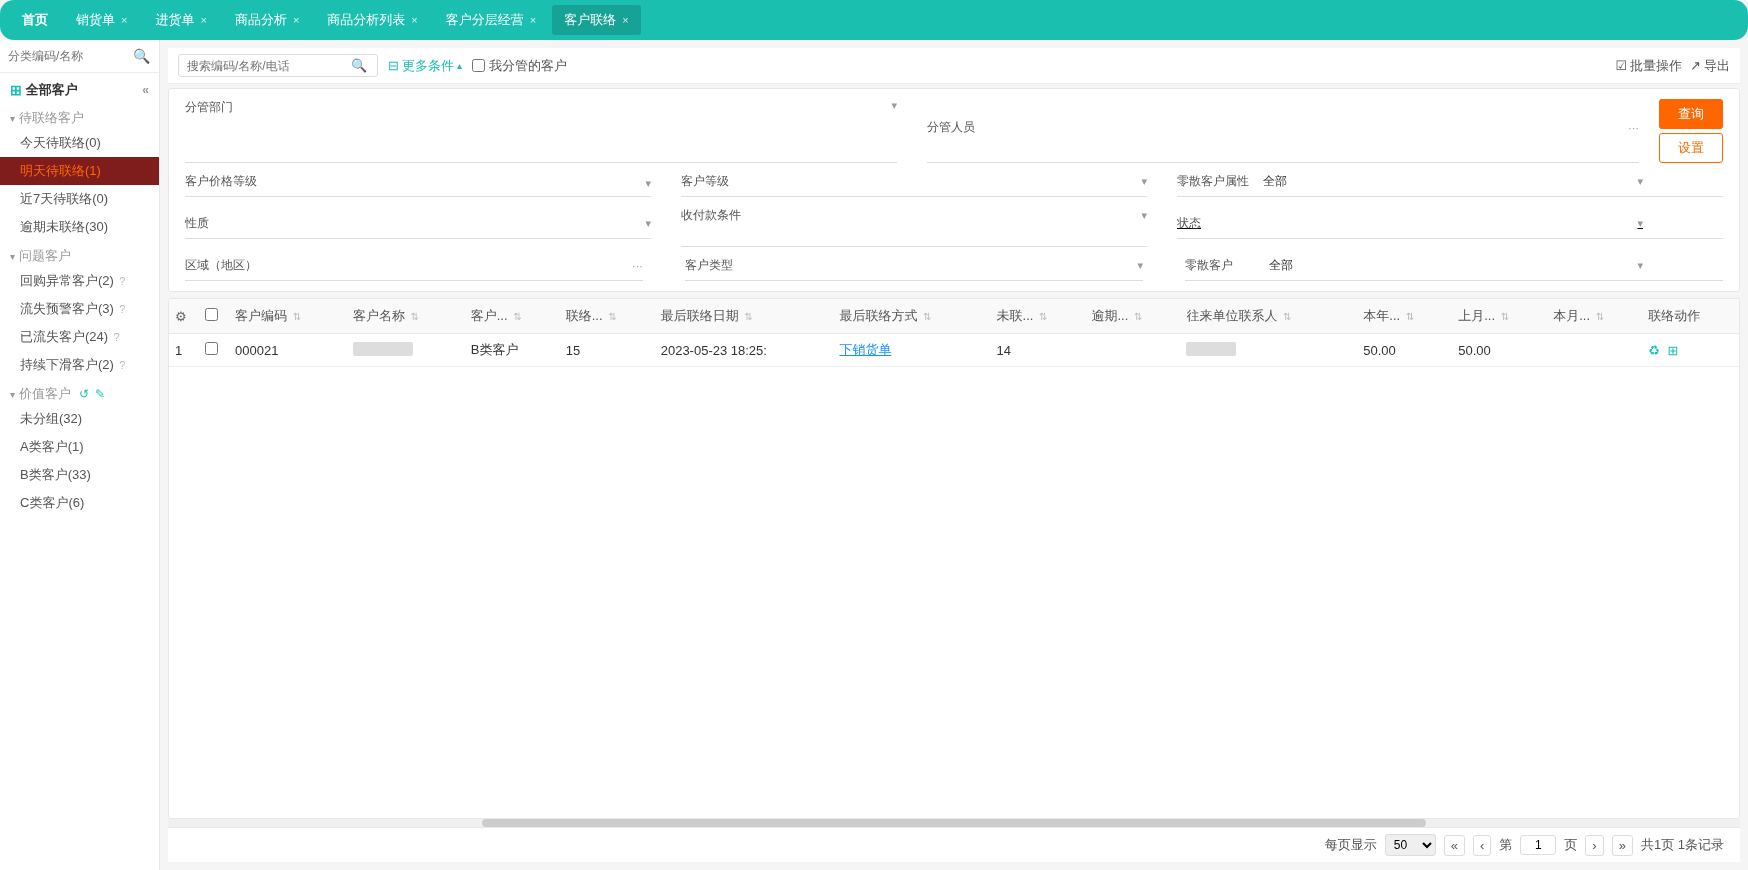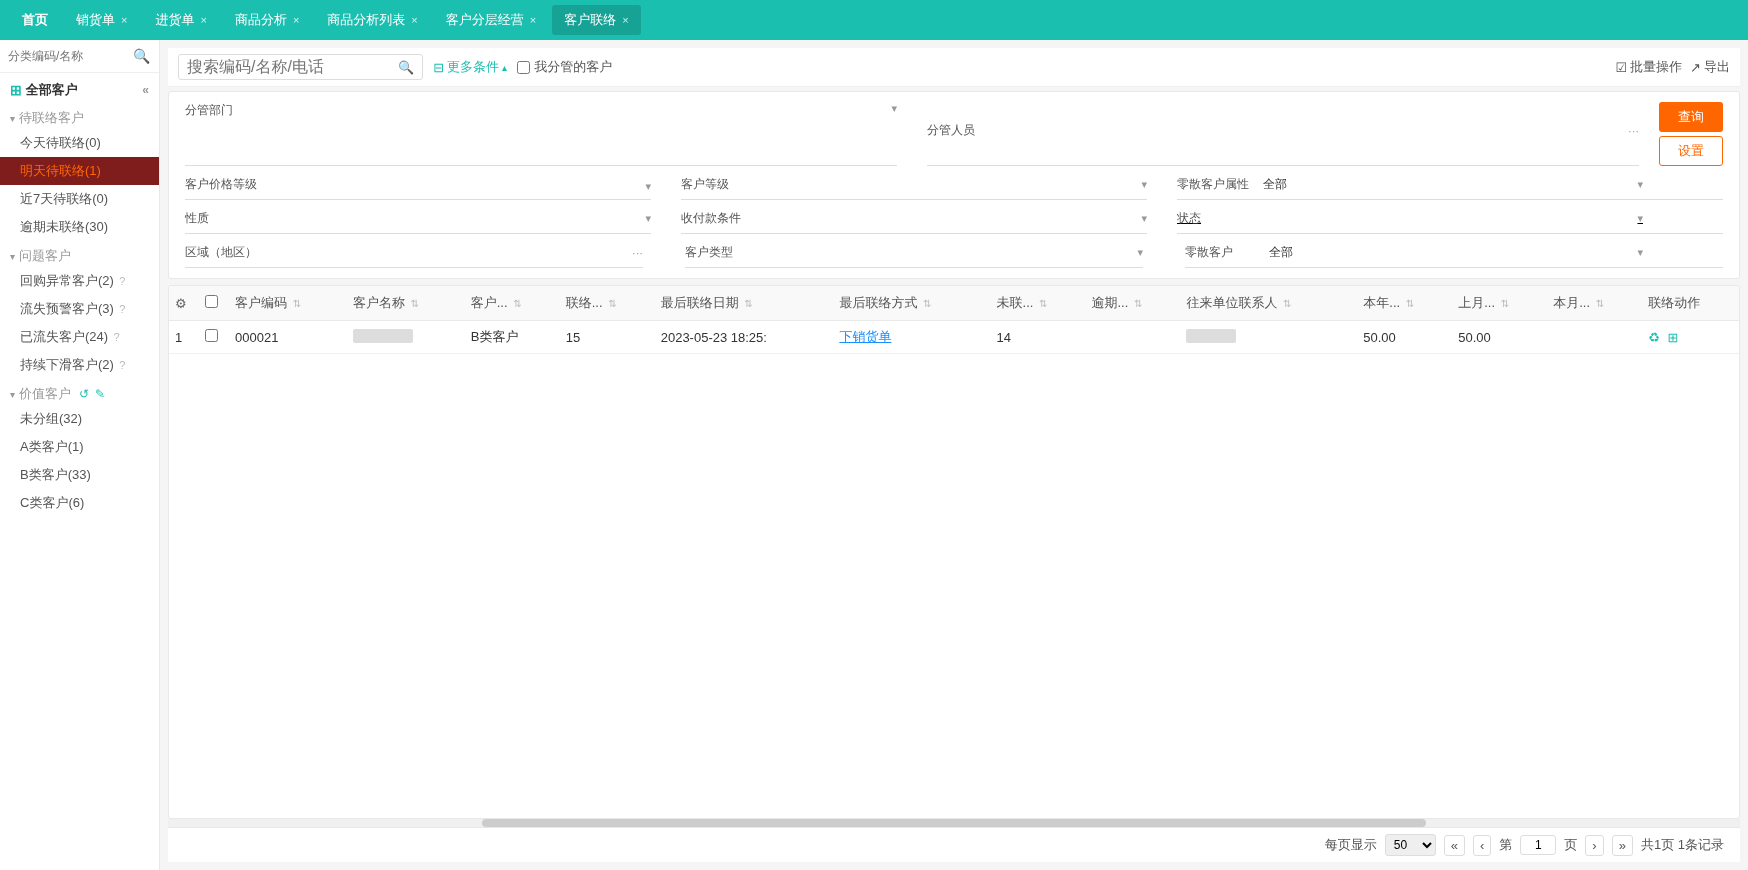--- a/index.html
+++ b/index.html
@@ -6,20 +6,21 @@
     body { background: #f5f5f5; overflow-x: hidden; }
     
     
     .top-nav {
       background: #1bbfb0;
       height: 40px;
       display: flex;
       align-items: center;
       padding: 0 10px;
       gap: 4px;
+      border-radius: 14px;
     }
     .nav-item {
       color: #fff;
       padding: 6px 12px;
       cursor: pointer;
       border-radius: 3px;
       white-space: nowrap;
       display: flex;
       align-items: center;
       gap: 4px;
@@ -113,21 +114,21 @@
       align-items: center;
       border: 1px solid #ddd;
       border-radius: 3px;
       padding: 3px 8px;
       gap: 4px;
       min-width: 200px;
     }
     .search-input-wrap input {
       border: none;
       outline: none;
-      font-size: 16px;
+      font-size: 12px;
       color: #999;
       min-width: 160px;
     }
     .filter-btn {
       color: #1bbfb0;
       cursor: pointer;
       display: flex;
       align-items: center;
       gap: 3px;
       font-size: 12px;
@@ -459,21 +460,21 @@
           <span class="filter-arrow">▾</span>
         </div>
       </div>
 
       <div style="display:flex;align-items:center;gap:0;margin-bottom:10px;">
         <div style="flex:1;display:flex;align-items:center;border-bottom:1px solid #ddd;padding-bottom:6px;margin-right:30px;">
           <span class="filter-label">性质</span>
           <span style="flex:1;"></span>
           <span class="filter-arrow">▾</span>
         </div>
-        <div style="flex:1;display:flex;align-items:center;border-bottom:1px solid #ddd;padding-bottom:6px;margin-right:30px;">
+        <div style="flex:1;display:flex;align-items:center;border-bottom:1px solid #ddd;padding-bottom:22px;margin-right:30px;">
           <span class="filter-label">收付款条件</span>
           <span style="flex:1;"></span>
           <span class="filter-arrow">▾</span>
         </div>
         <div style="flex:1;display:flex;align-items:center;border-bottom:1px solid #ddd;padding-bottom:6px;padding-right:80px;text-decoration:underline;">
           <span class="filter-label">状态</span>
           <span style="flex:1;"></span>
           <span class="filter-arrow">▾</span>
         </div>
       </div>

